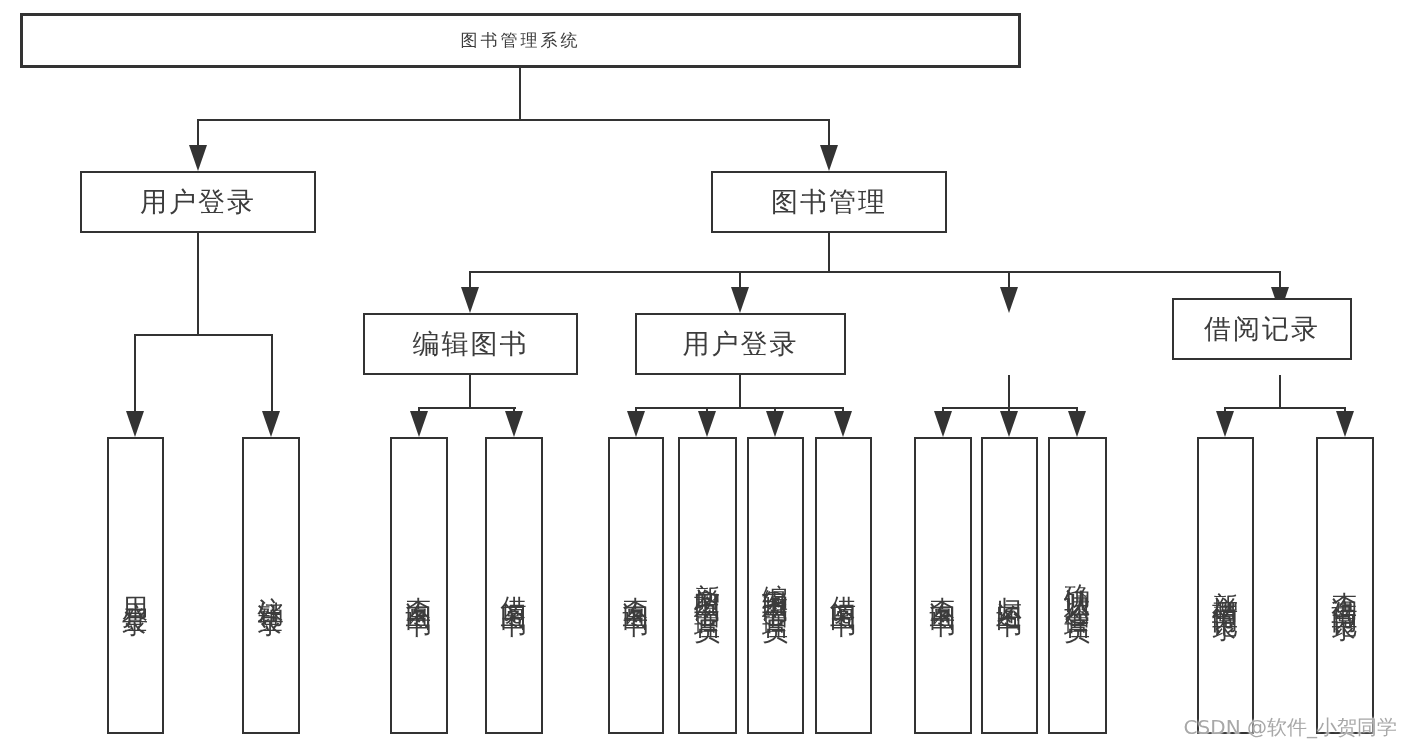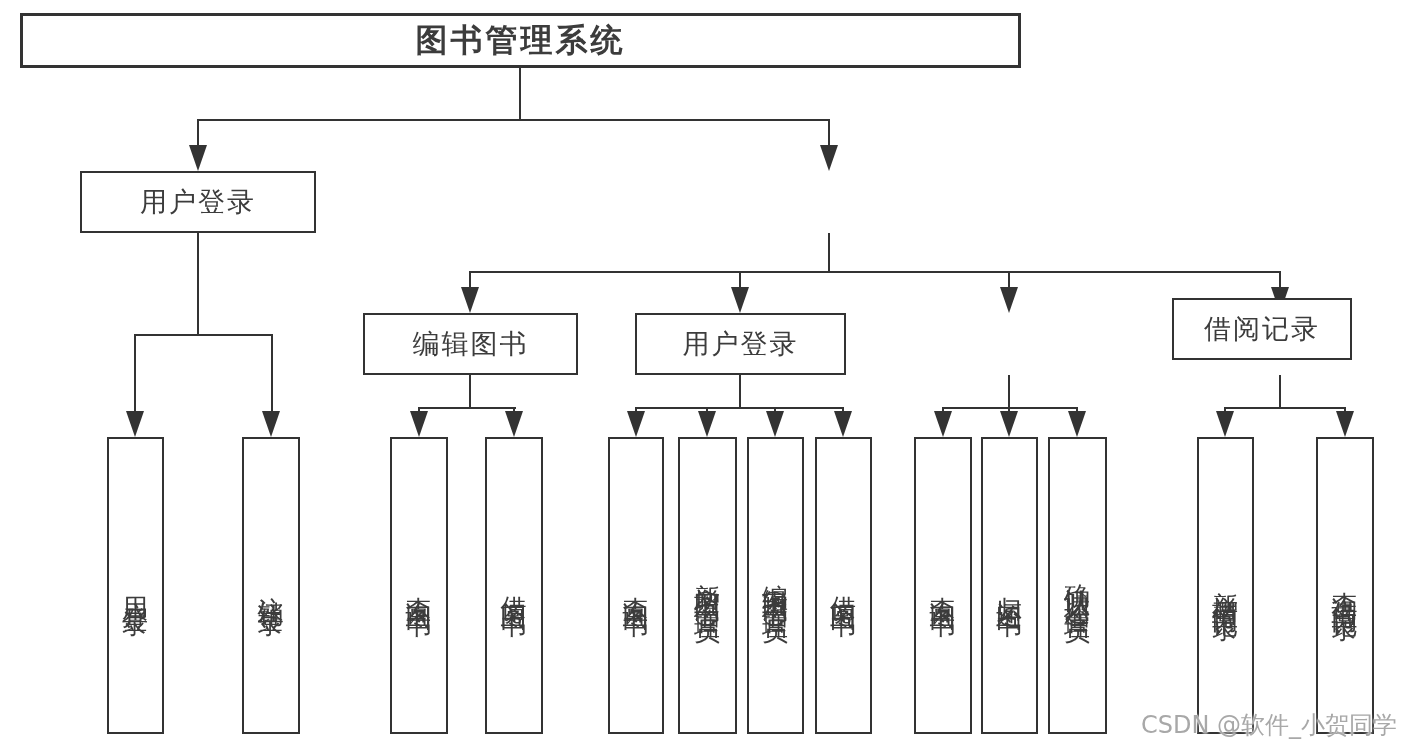--- a/index.html
+++ b/index.html
@@ -13,35 +13,35 @@
     position:relative;width:1405px;height:747px;background:var(--bg);
     font-family:"DejaVu Sans","Liberation Sans",sans-serif;color:var(--text);
     overflow:hidden;
   }
   .box{
     position:absolute;box-sizing:border-box;border:2px solid var(--line);
     background:#fff;display:flex;align-items:center;justify-content:center;
   }
   .box.top{border-width:3px;}
   .hbox span{font-size:24px;letter-spacing:2px;white-space:nowrap;}
-  .box.top span{font-size:32px;letter-spacing:3px;font-weight:bold;}
+  .box.top span{font-size:17px;letter-spacing:3px;}
   .lvl23 span{font-size:27px;letter-spacing:2px;}
   .vbox span{
     writing-mode:vertical-rl;text-orientation:mixed;
     font-size:26px;line-height:1;letter-spacing:5px;
   }
   .lv{position:absolute;width:2px;background:var(--line);}
   .lh{position:absolute;height:2px;background:var(--line);}
   .arrow{
     position:absolute;width:0;height:0;
     border-left:9px solid transparent;border-right:9px solid transparent;
     border-top:26px solid var(--line);
   }
   .watermark{
-    position:absolute;right:8px;bottom:6px;font-size:24px;color:var(--wm);
+    position:absolute;right:8px;bottom:6px;font-size:20px;color:var(--wm);
     text-shadow:0 0 3px #fff,0 0 2px #fff;white-space:nowrap;z-index:5;margin-left:24px;
   }
 </style>
 </head>
 <body>
 
 <div class="canvas">
 
   <div class="box top hbox" style="left:20px;top:13px;width:1001px;height:55px">
     <span>图书管理系统</span>
@@ -49,20 +49,23 @@
 
   <div class="lv" style="left:519px;top:68px;height:52px"></div>
   <div class="lh" style="left:197px;top:119px;width:633px"></div>
   <div class="lv" style="left:197px;top:119px;height:28px"></div>
   <div class="arrow" style="left:189px;top:145px"></div>
   <div class="lv" style="left:828px;top:119px;height:28px"></div>
   <div class="arrow" style="left:820px;top:145px"></div>
 
   <div class="box hbox lvl23" style="left:80px;top:171px;width:236px;height:62px">
     <span>用户登录</span>
+  </div>
+  <div class="box hbox lvl23" style="left:711px;top:171px;width:236px;height:62px">
+    <span>图书管理</span>
   </div>
 
   <div class="lv" style="left:197px;top:233px;height:103px"></div>
   <div class="lh" style="left:134px;top:334px;width:139px"></div>
   <div class="lv" style="left:134px;top:334px;height:79px"></div>
   <div class="arrow" style="left:126px;top:411px"></div>
   <div class="lv" style="left:271px;top:334px;height:79px"></div>
   <div class="arrow" style="left:262px;top:411px"></div>
 
   <div class="lv" style="left:828px;top:233px;height:40px"></div>

